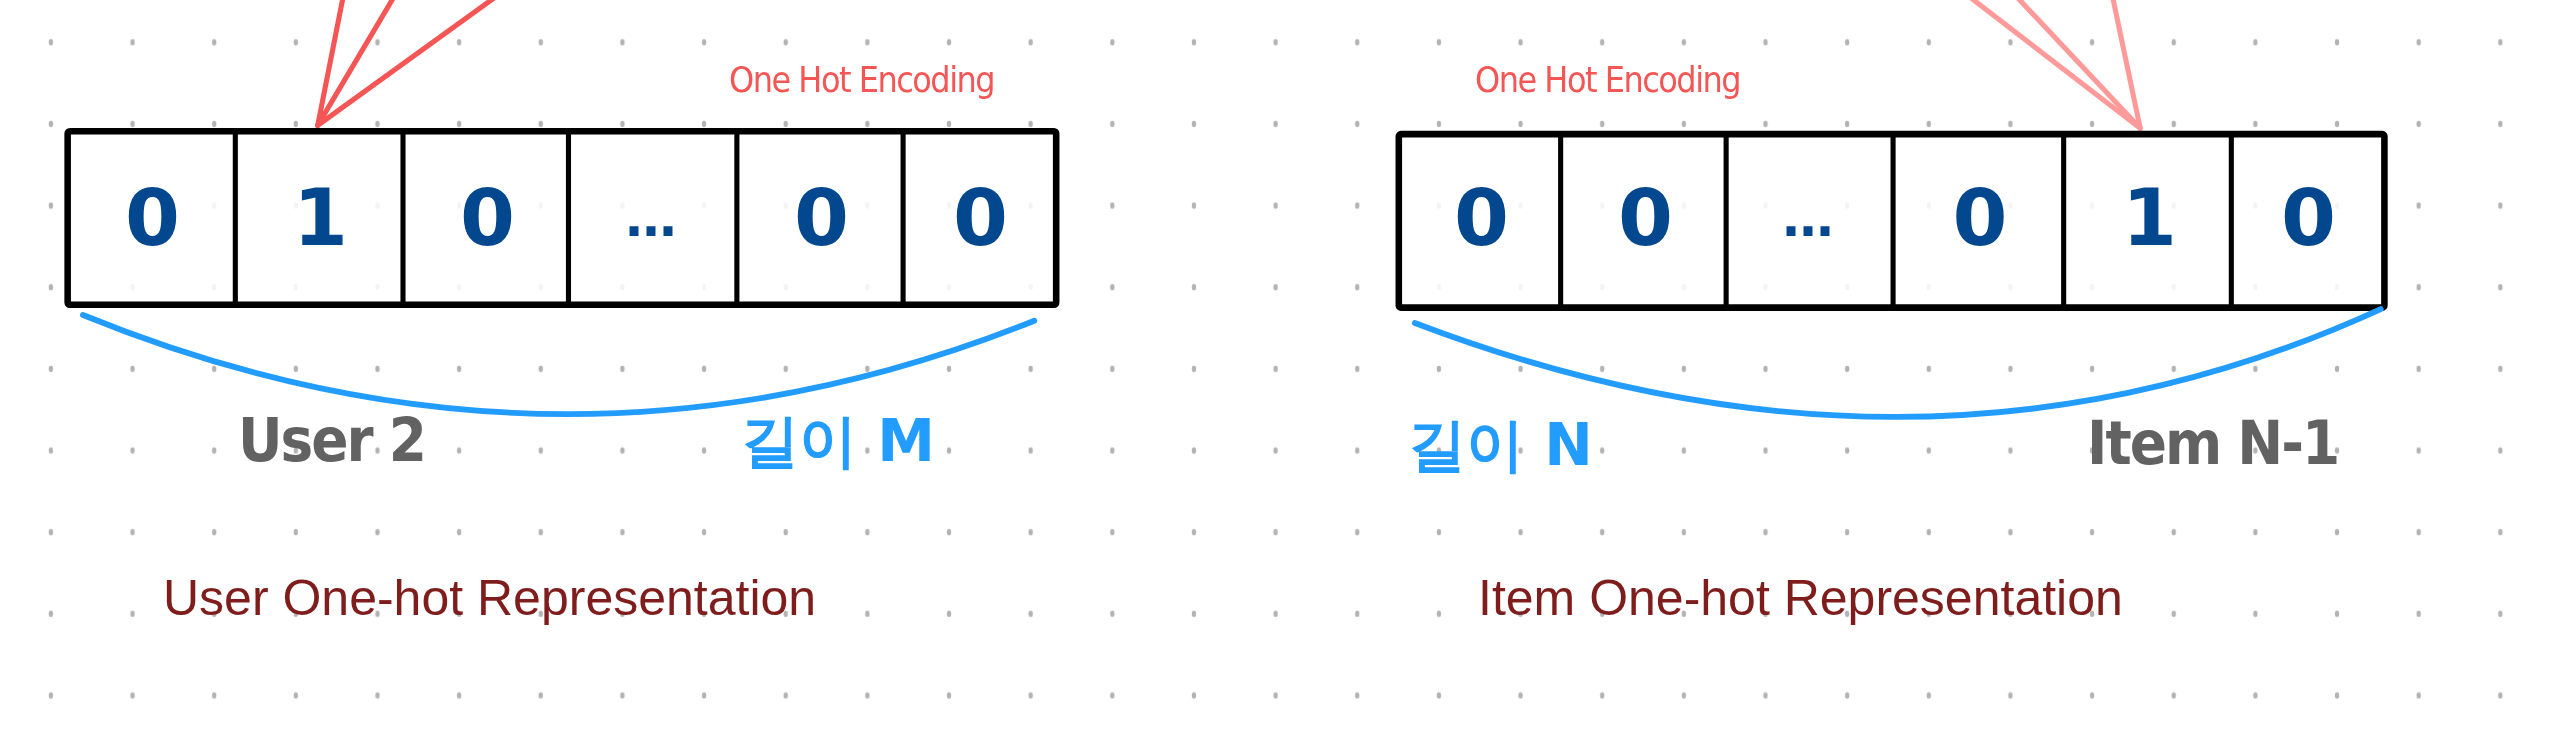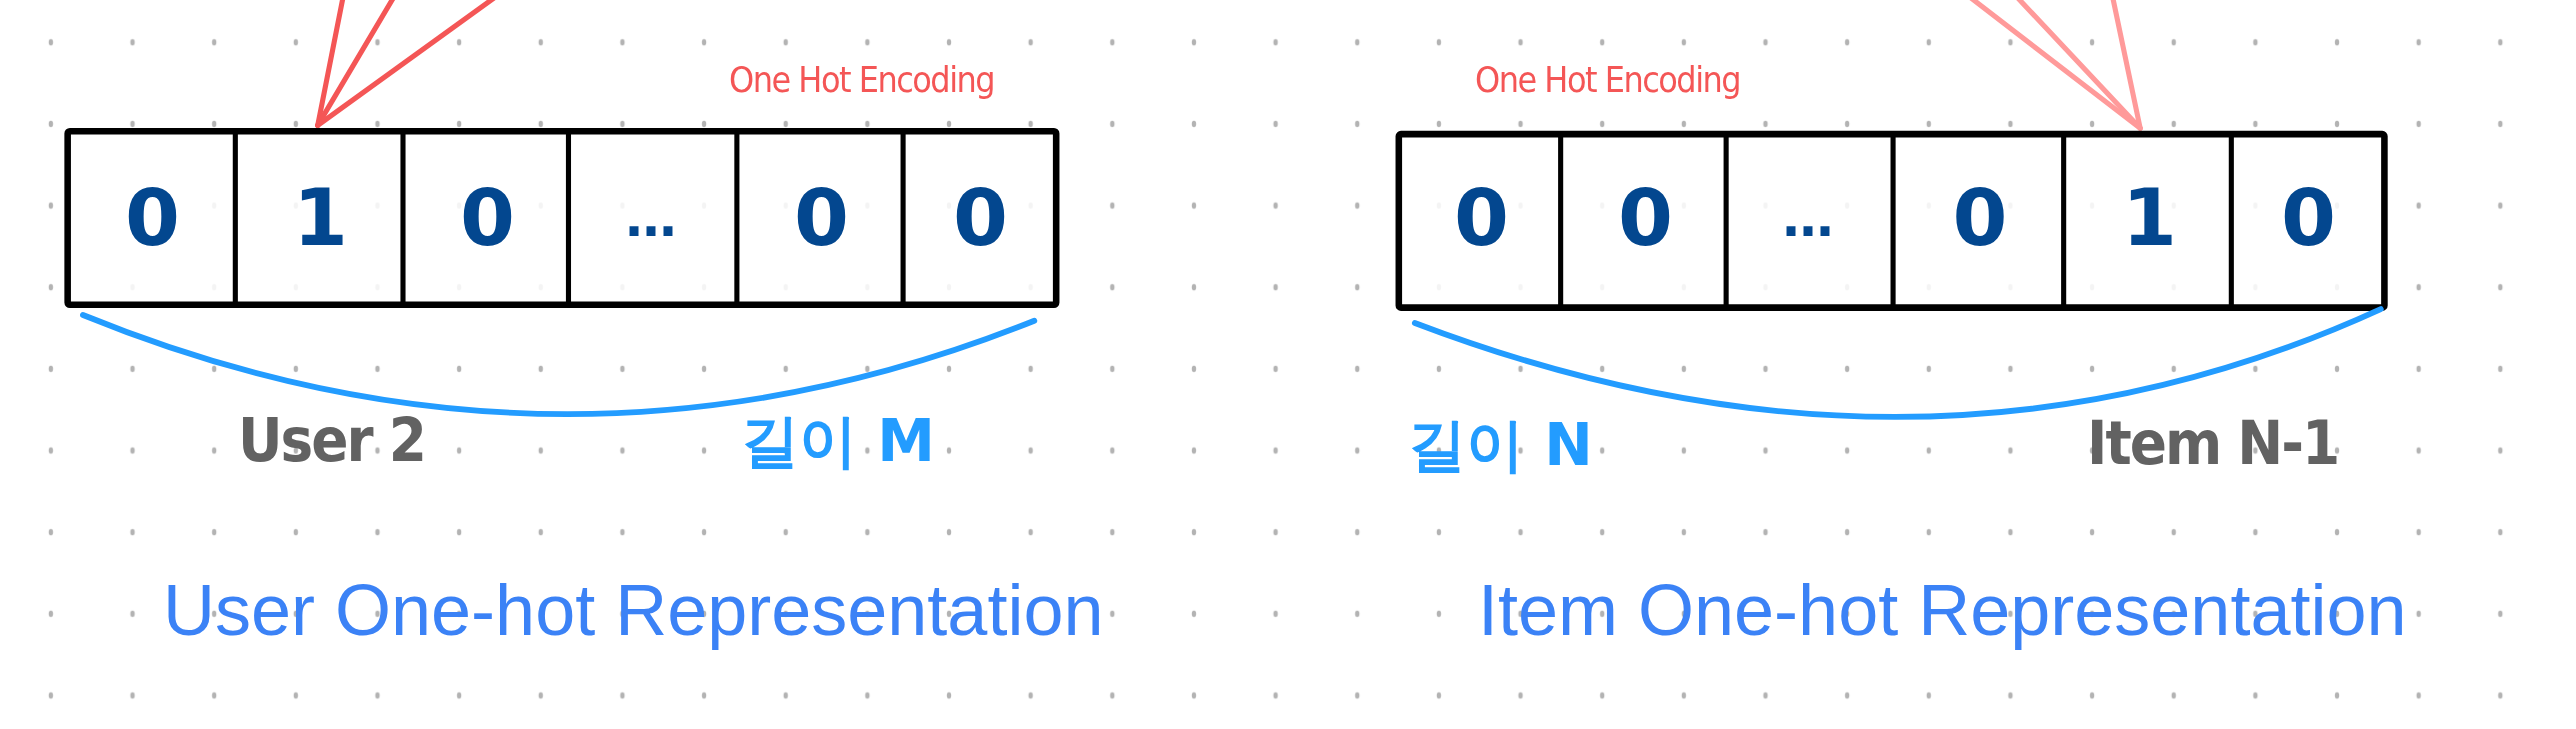--- a/index.html
+++ b/index.html
@@ -1,20 +1,20 @@
 <!DOCTYPE html>
 <html style="font-size:11.7px"><head>
 <meta charset="utf-8">
 <style>
   html, body { margin: 0; padding: 0; background: #ffffff; }
   body { width: 2576px; height: 729px; position: relative; overflow: hidden;
          font-family: "Liberation Sans", sans-serif; }
   #canvas { position: absolute; left: 0; top: 0; width: 2576px; height: 729px; }
   .title { position: absolute; font-family: "Liberation Sans", sans-serif;
-           font-size: 72px; color: #3b82f6; white-space: nowrap; }
+           font-size: 50px; color: #7f1d1d; white-space: nowrap; }
 </style>
 </head>
 <body>
 
 <svg id="canvas" xmlns="http://www.w3.org/2000/svg" width="2576" height="729" viewBox="0 0 3532 1000">
   <defs>
     <pattern id="dots" x="13" y="2" width="112" height="112" patternUnits="userSpaceOnUse">
       <ellipse cx="56" cy="56" rx="3" ry="4.5" fill="#b3b3b3"></ellipse>
     </pattern>
   </defs>

